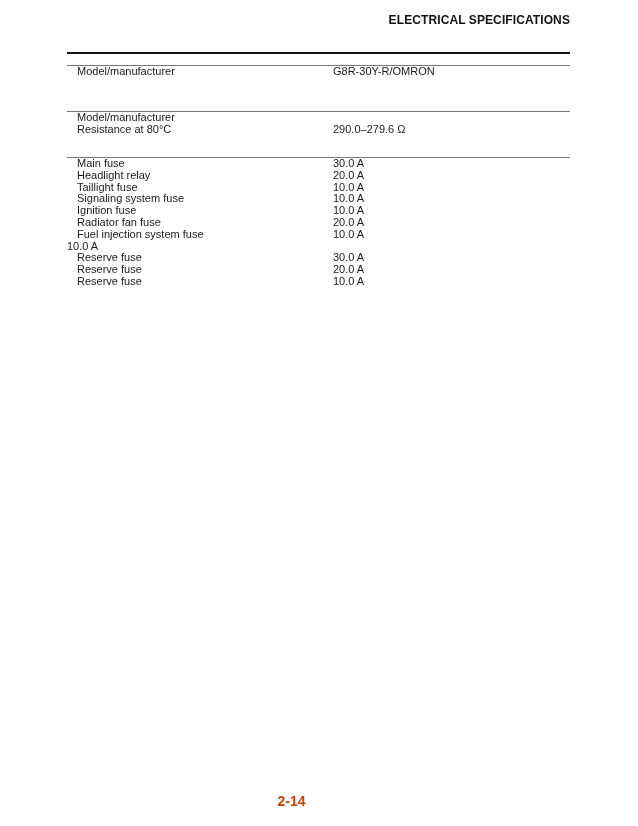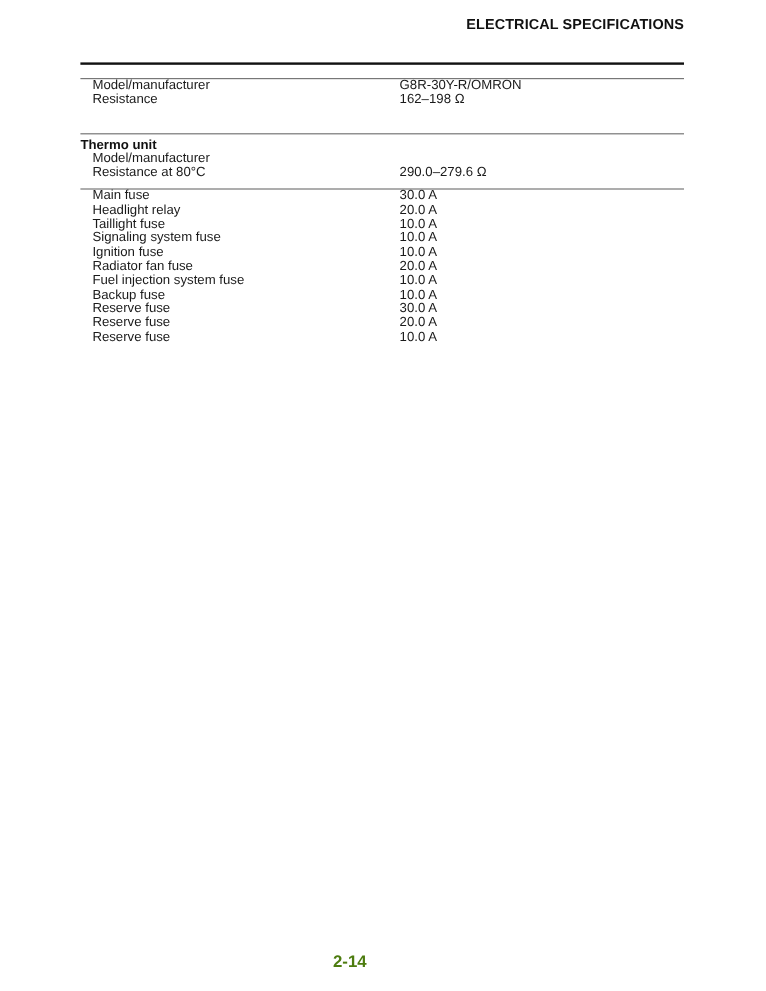--- a/index.html
+++ b/index.html
@@ -60,42 +60,37 @@
       flex: 1;
     }
     .page-number {
       position: absolute;
       top: 793px;
       left: 0;
       width: 583px;
       text-align: center;
       font-weight: bold;
       font-size: 14px;
-      color: #4d7c0f;
+      color: #c2410c;
     }
   </style>
 </head>
 <body>
 
 <div class="page-title">ELECTRICAL SPECIFICATIONS</div>
 <div class="rule-thick"></div>
 
 <div class="section" style="top:65px;">
   <div class="row">
     <div class="label">Model/manufacturer</div>
     <div class="value">G8R-30Y-R/OMRON</div>
   </div>
-  <div class="row">
-    <div class="label">Resistance</div>
-    <div class="value">162–198 Ω</div>
-  </div>
 </div>
 
 <div class="section" style="top:111px;">
-  <div class="section-title">Thermo unit</div>
   <div class="row">
     <div class="label">Model/manufacturer</div>
   </div>
   <div class="row">
     <div class="label">Resistance at 80°C</div>
     <div class="value">290.0–279.6 Ω</div>
   </div>
 </div>
 
 <div class="section" style="top:157px;">
@@ -121,21 +116,20 @@
   </div>
   <div class="row">
     <div class="label">Radiator fan fuse</div>
     <div class="value">20.0 A</div>
   </div>
   <div class="row">
     <div class="label">Fuel injection system fuse</div>
     <div class="value">10.0 A</div>
   </div>
   <div class="row">
-    <div class="label">Backup fuse</div>
     <div class="value">10.0 A</div>
   </div>
   <div class="row">
     <div class="label">Reserve fuse</div>
     <div class="value">30.0 A</div>
   </div>
   <div class="row">
     <div class="label">Reserve fuse</div>
     <div class="value">20.0 A</div>
   </div>

